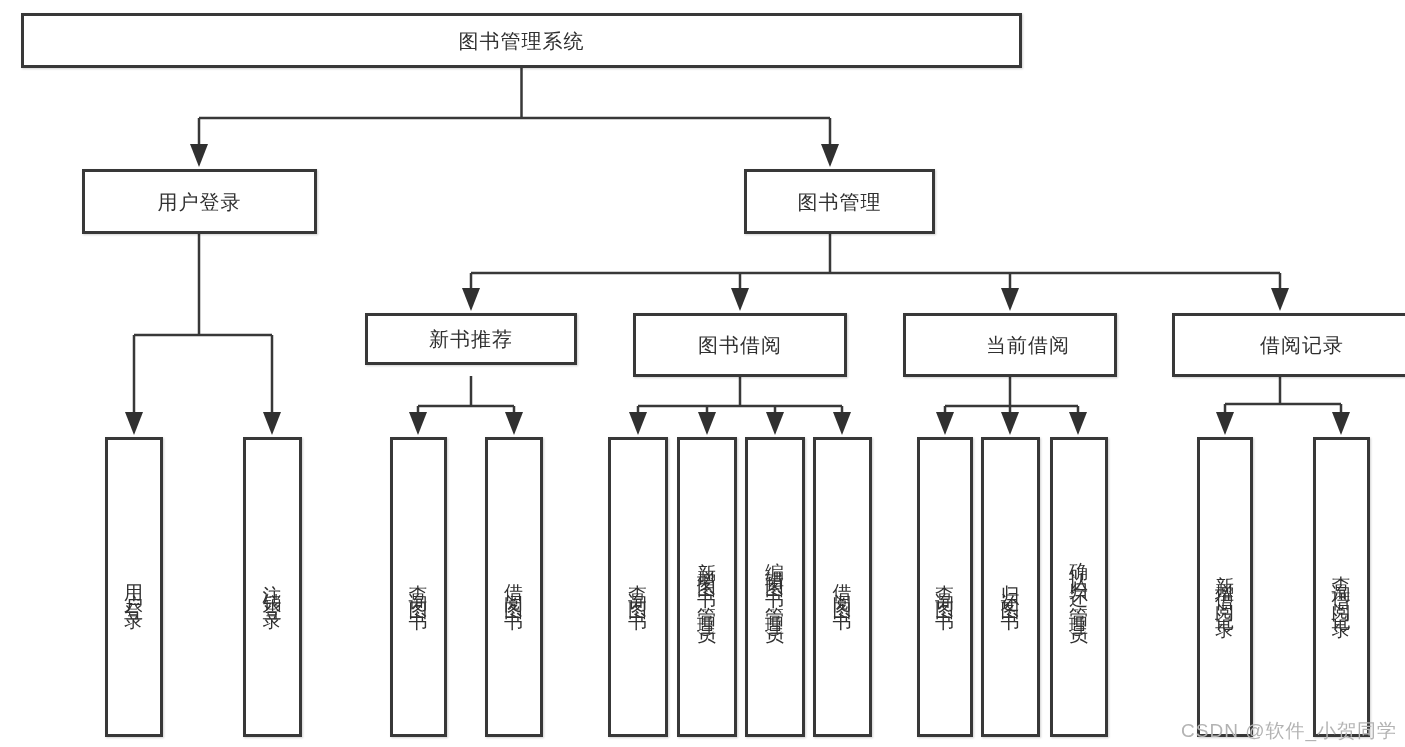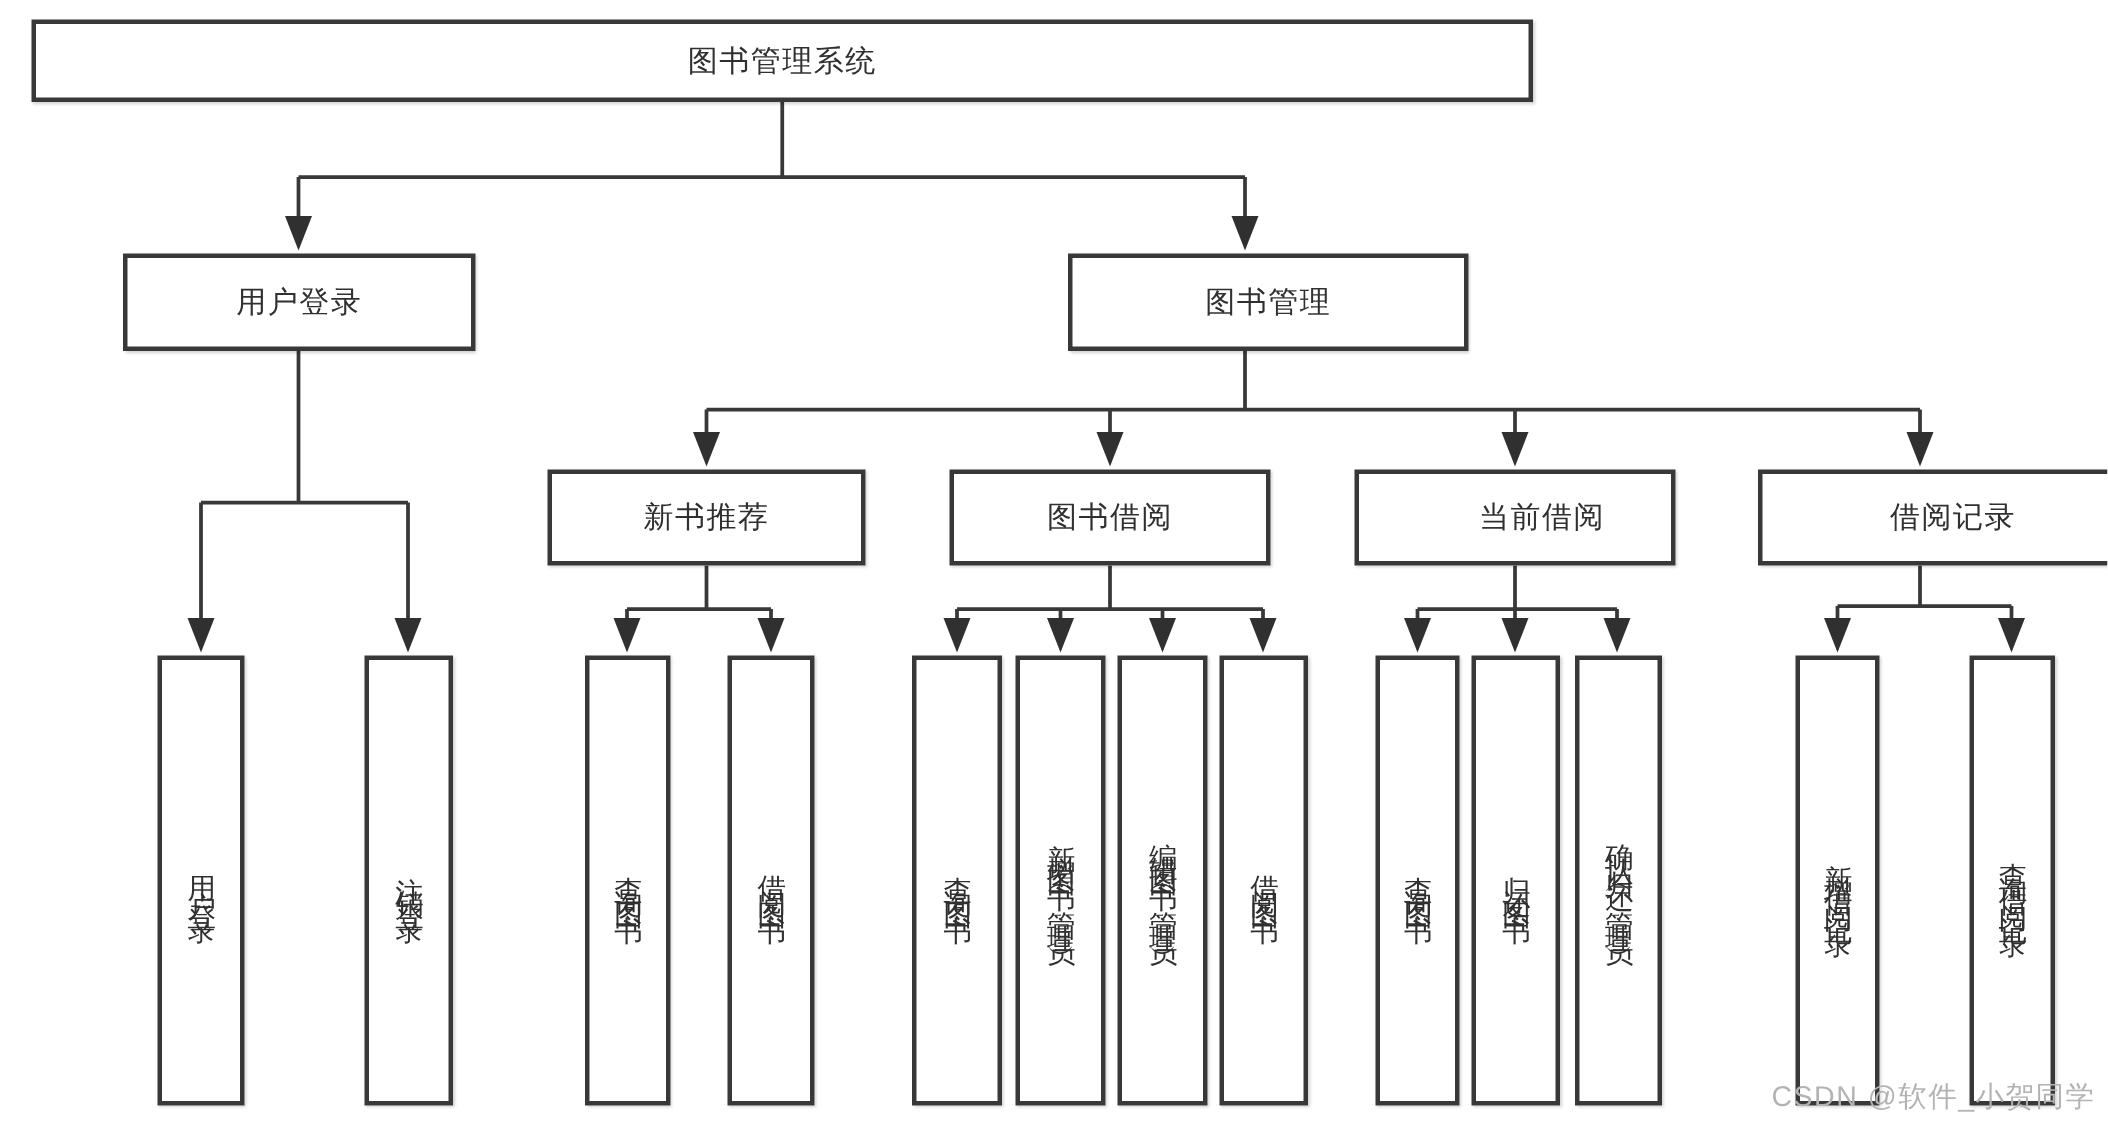--- a/index.html
+++ b/index.html
@@ -115,25 +115,25 @@
     </g>
   </svg>
 
   <div class="hnode" style="left:21px; top:13px; width:1001px; height:55px;">
     <span>图书管理系统</span>
   </div>
 
   <div class="hnode" style="left:82px; top:169px; width:235px; height:65px;">
     <span>用户登录</span>
   </div>
-  <div class="hnode" style="left:712px; top:169px; width:267px; height:65px;">
+  <div class="hnode" style="left:744px; top:169px; width:191px; height:65px;">
     <span>图书管理</span>
   </div>
 
-  <div class="hnode" style="left:365px; top:313px; width:212px; height:64px;">
+  <div class="hnode" style="left:365px; top:313px; width:212px; height:52px;">
     <span>新书推荐</span>
   </div>
   <div class="hnode" style="left:633px; top:313px; width:214px; height:64px;">
     <span>图书借阅</span>
   </div>
   <div class="hnode" style="left:903px; top:313px; width:214px; height:64px;padding-left:36px;">
     <span>当前借阅</span>
   </div>
   <div class="hnode" style="left:1172px; top:313px; width:260px; height:64px;">
     <span>借阅记录</span>

